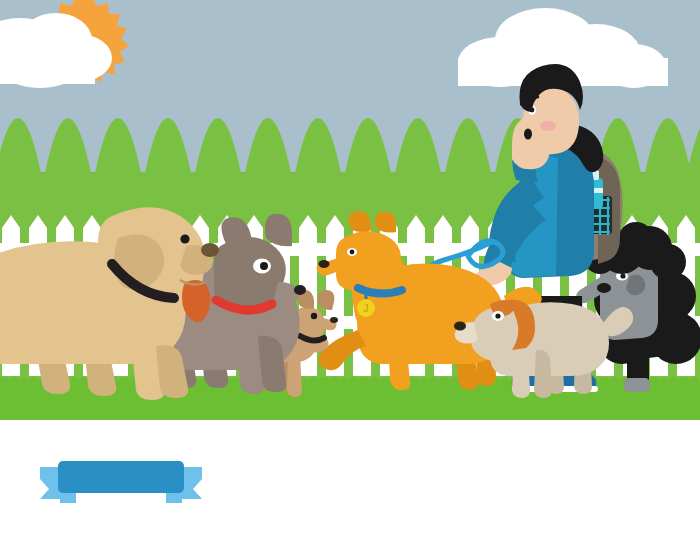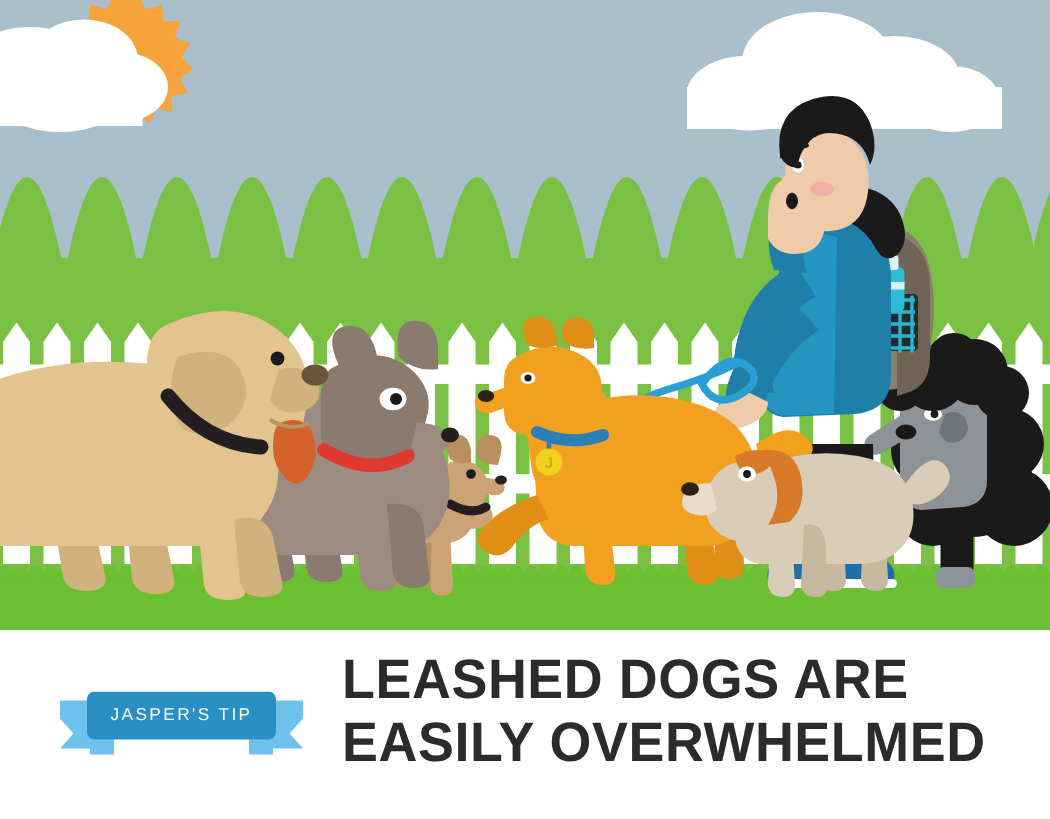--- a/index.html
+++ b/index.html
@@ -563,21 +563,16 @@
     <svg width="162" height="44" viewBox="0 0 162 44">
 
       <path fill="#6ec1ea" d="M0 6 l26 0 l0 32 l-26 0 l9 -10 l-9 -10 Z"></path>
       <path fill="#6ec1ea" d="M162 6 l-26 0 l0 32 l26 0 l-9 -10 l9 -10 Z"></path>
 
       <path fill="#6ec1ea" d="M20 30 l16 0 l0 12 l-16 0 Z"></path>
       <path fill="#6ec1ea" d="M142 30 l-16 0 l0 12 l16 0 Z"></path>
 
       <rect x="18" y="0" width="126" height="32" rx="5" fill="#2a8fc4"></rect>
     </svg>
-    <div id="ribbon-label">JASPER'S TIP</div>
   </div>
 
-  <div id="headline">
-    <span class="headline-line">LEASHED DOGS ARE</span>
-    <span class="headline-line">EASILY OVERWHELMED</span>
-  </div>
 
 </div>
 
 </body></html>

